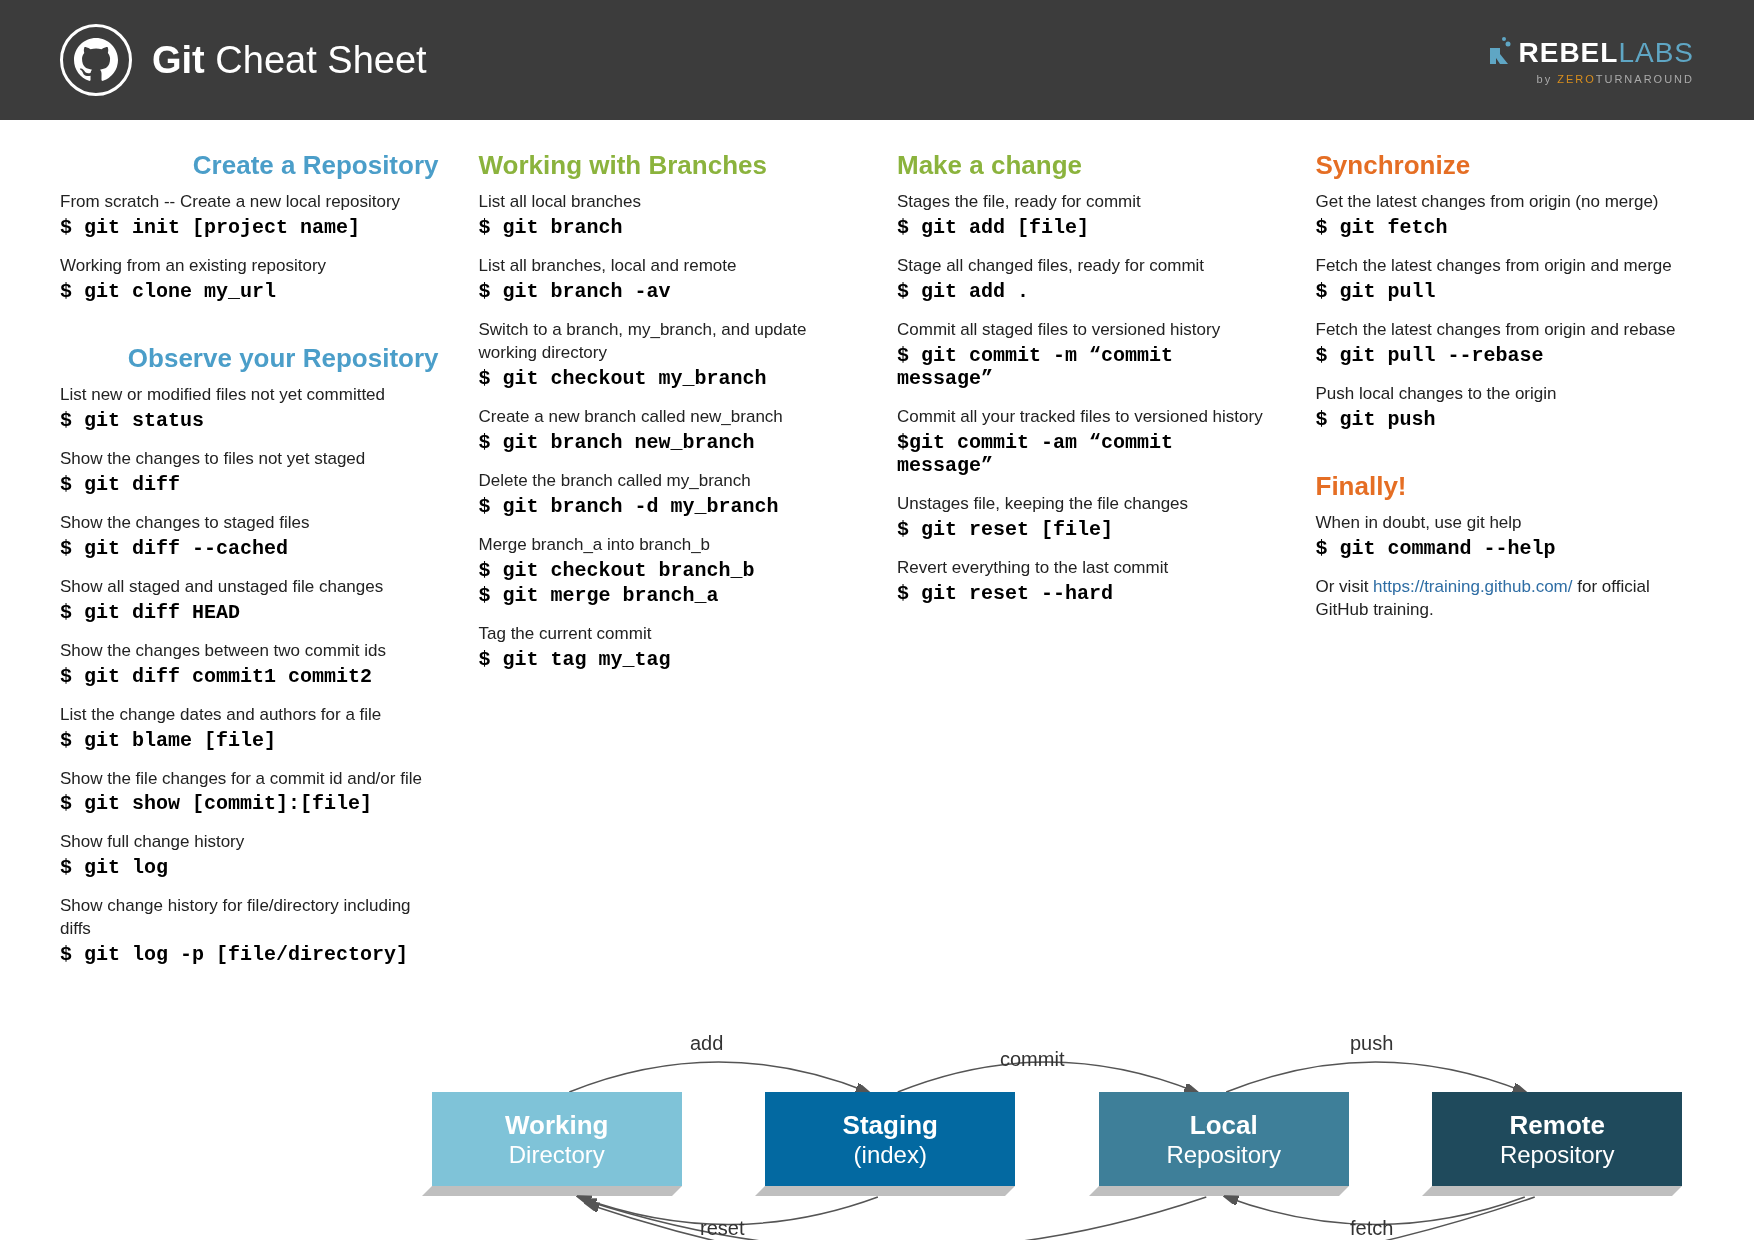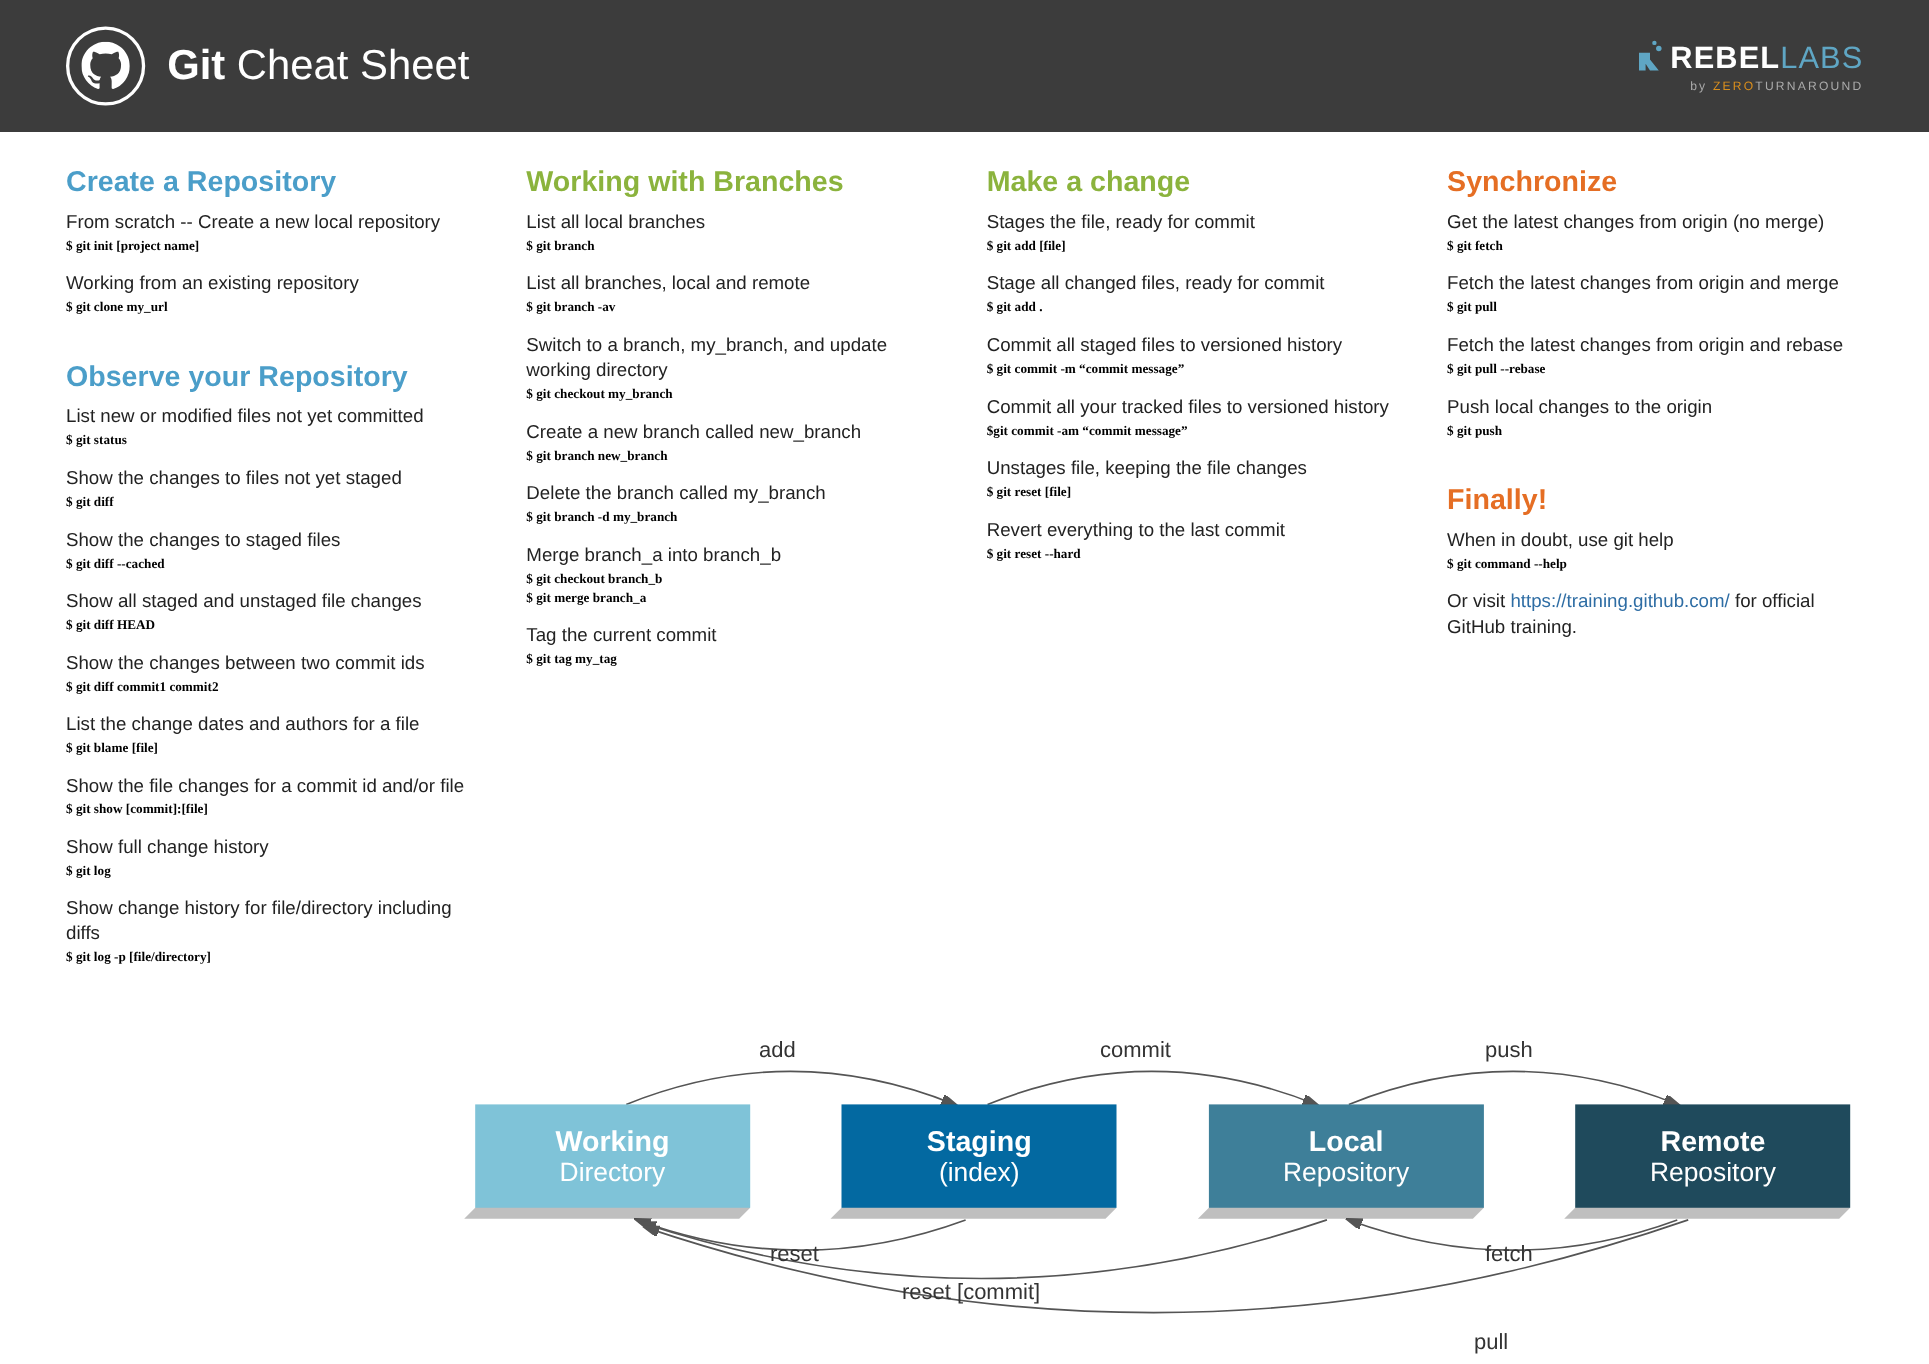--- a/index.html
+++ b/index.html
@@ -13,26 +13,26 @@
   .header-right { text-align: right; }
   .rebel { color: #fff; font-size: 28px; font-weight: 300; letter-spacing: 1px; }
   .rebel b { font-weight: 700; }
   .rebel-sub { color: #aaa; font-size: 11px; letter-spacing: 2px; }
   .rebel-sub .z { color: #d98e1d; }
   .rebel-icon { display: inline-block; vertical-align: middle; margin-right: 6px; }
   .content { display: flex; padding: 30px 60px 20px; gap: 40px; }
   .col { flex: 1; }
   h2 { font-size: 26px; font-weight: 700; margin-bottom: 10px; margin-top: 40px; }
   .col h2:first-child { margin-top: 0; }
-  .blue { color: #4b9ec9; }
+  .blue { color: #4b9ec9; text-align: right; }
   .green { color: #8bb33d; }
   .orange { color: #e56e24; }
   .item { margin-bottom: 16px; }
   .item p { font-size: 17px; color: #222; line-height: 1.35; }
-  .item code { font-family: Liberation Serif, serif; font-size: 12px; font-weight: 700; color: #000; display: block; margin-top: 2px; }
+  .item code { font-family: Liberation Mono, monospace; font-size: 20px; font-weight: 700; color: #000; display: block; margin-top: 2px; }
   .link { color: #2e6da4; }
   .diagram { position: relative; margin: 20px 60px 40px 420px; height: 320px; }
   .boxes { display: flex; gap: 60px; position: absolute; top: 70px; left: 0; right: 0; justify-content: space-around; }
   .box { width: 250px; height: 94px; display: flex; flex-direction: column; align-items: center; justify-content: center; position: relative; color: #fff; }
   .box::after { content: ""; position: absolute; left: 0; bottom: -10px; width: 100%; height: 10px; background: rgba(0,0,0,0.25); transform: skewX(-45deg); transform-origin: top left; }
   .box-top { font-size: 26px; font-weight: 700; }
   .box-bot { font-size: 24px; font-weight: 300; }
   .b1 { background: #7fc3d8; }
   .b2 { background: #0369a1; }
   .b3 { background: #3e7f99; }
@@ -254,19 +254,19 @@
     <div class="box b3">
         <div class="box-top">Local</div>
         <div class="box-bot">Repository</div>
       </div>
     <div class="box b4">
         <div class="box-top">Remote</div>
         <div class="box-bot">Repository</div>
       </div>
   </div>
   <div class="arrow-label" style="top:10px;left:270px">add</div>
-  <div class="arrow-label" style="top:10px;left:580px">commit</div>
+  <div class="arrow-label" style="top:26px;left:580px">commit</div>
   <div class="arrow-label" style="top:10px;left:930px">push</div>
   <div class="arrow-label" style="top:195px;left:280px">reset</div>
   <div class="arrow-label" style="top:195px;left:930px">fetch</div>
   <div class="arrow-label" style="top:230px;left:400px">reset [commit]</div>
   <div class="arrow-label" style="top:275px;left:920px">pull</div>
 </div>
 
 </body></html>

